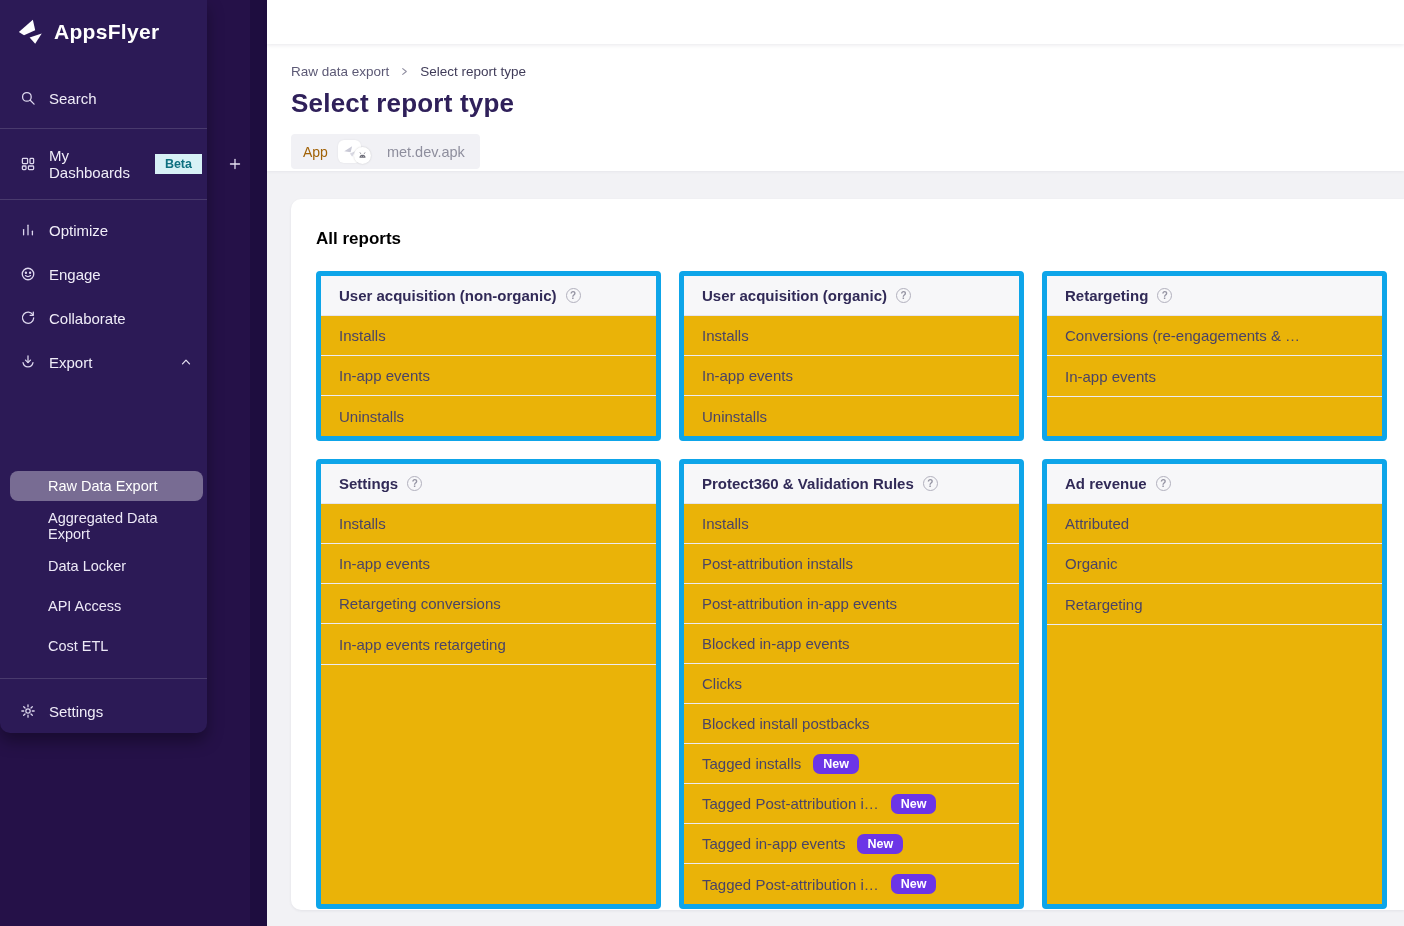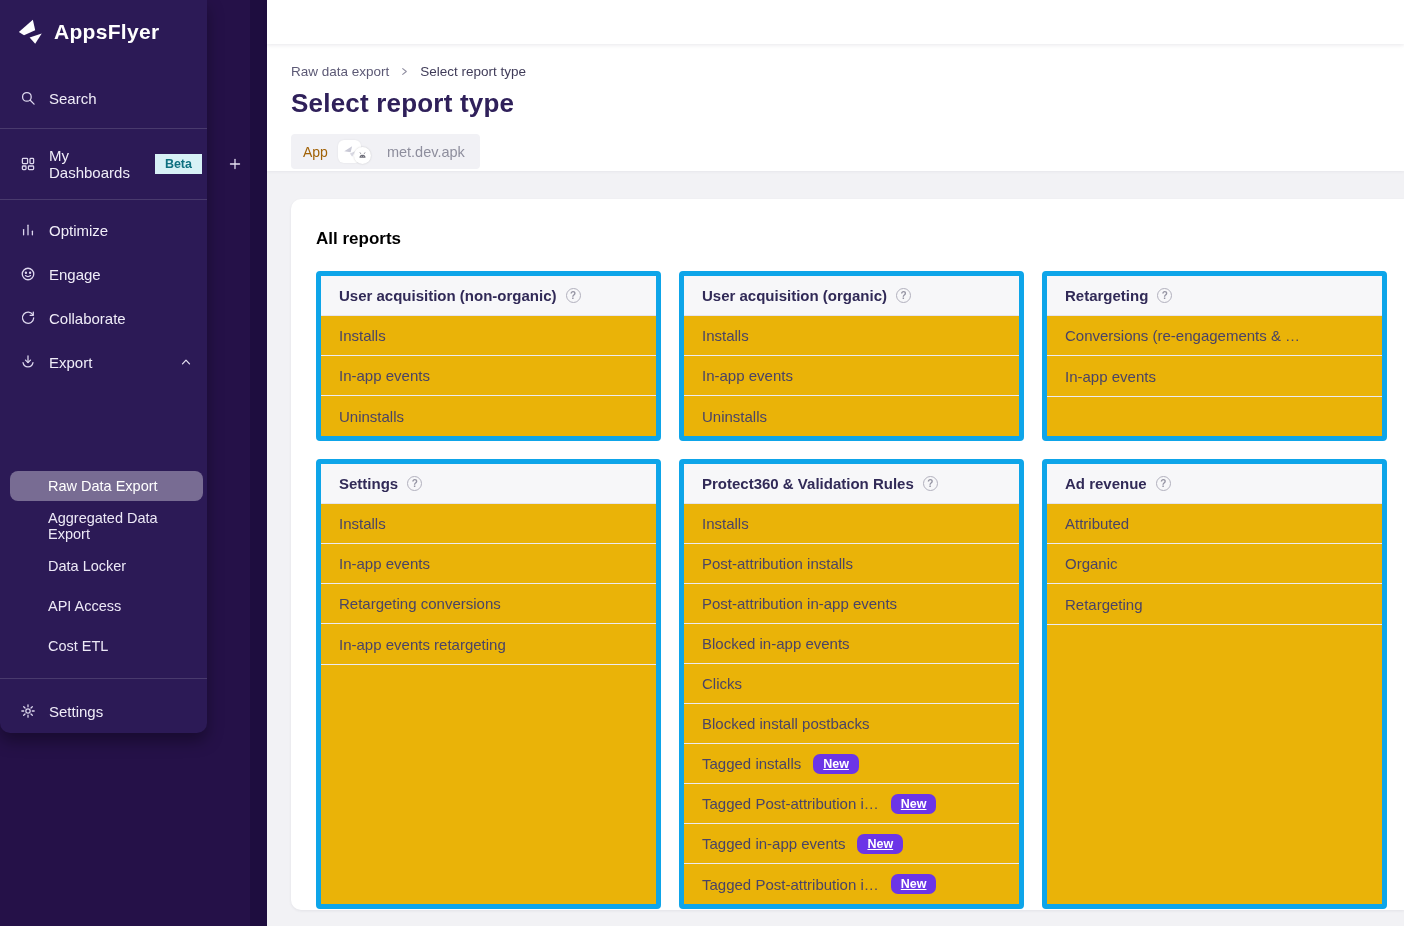--- a/index.html
+++ b/index.html
@@ -112,21 +112,21 @@
   }
   .card-row {
     flex:none; height:40px; display:flex; align-items:center; gap:12px;
     padding:0 18px; font-size:15px; color:#4a4466;
     border-bottom:1px solid #ecebf1; cursor:pointer; white-space:nowrap;
   }
   .card-row.last { border-bottom:none; }
   .card-filler { flex:1; border-top:1px solid #ecebf1; }
   .new-badge {
     background:#6c35e7; color:#fff; font-size:12.5px; font-weight:600;
-    padding:3px 10px; border-radius:7px; flex:none;text-decoration:underline;
+    padding:3px 10px; border-radius:7px; flex:none;
   }
 </style>
 </head>
 <body>
 
 <div class="app">
 
   <aside class="sidebar">
     <div class="sidebar-strip"></div>
     <div class="sidebar-panel">

